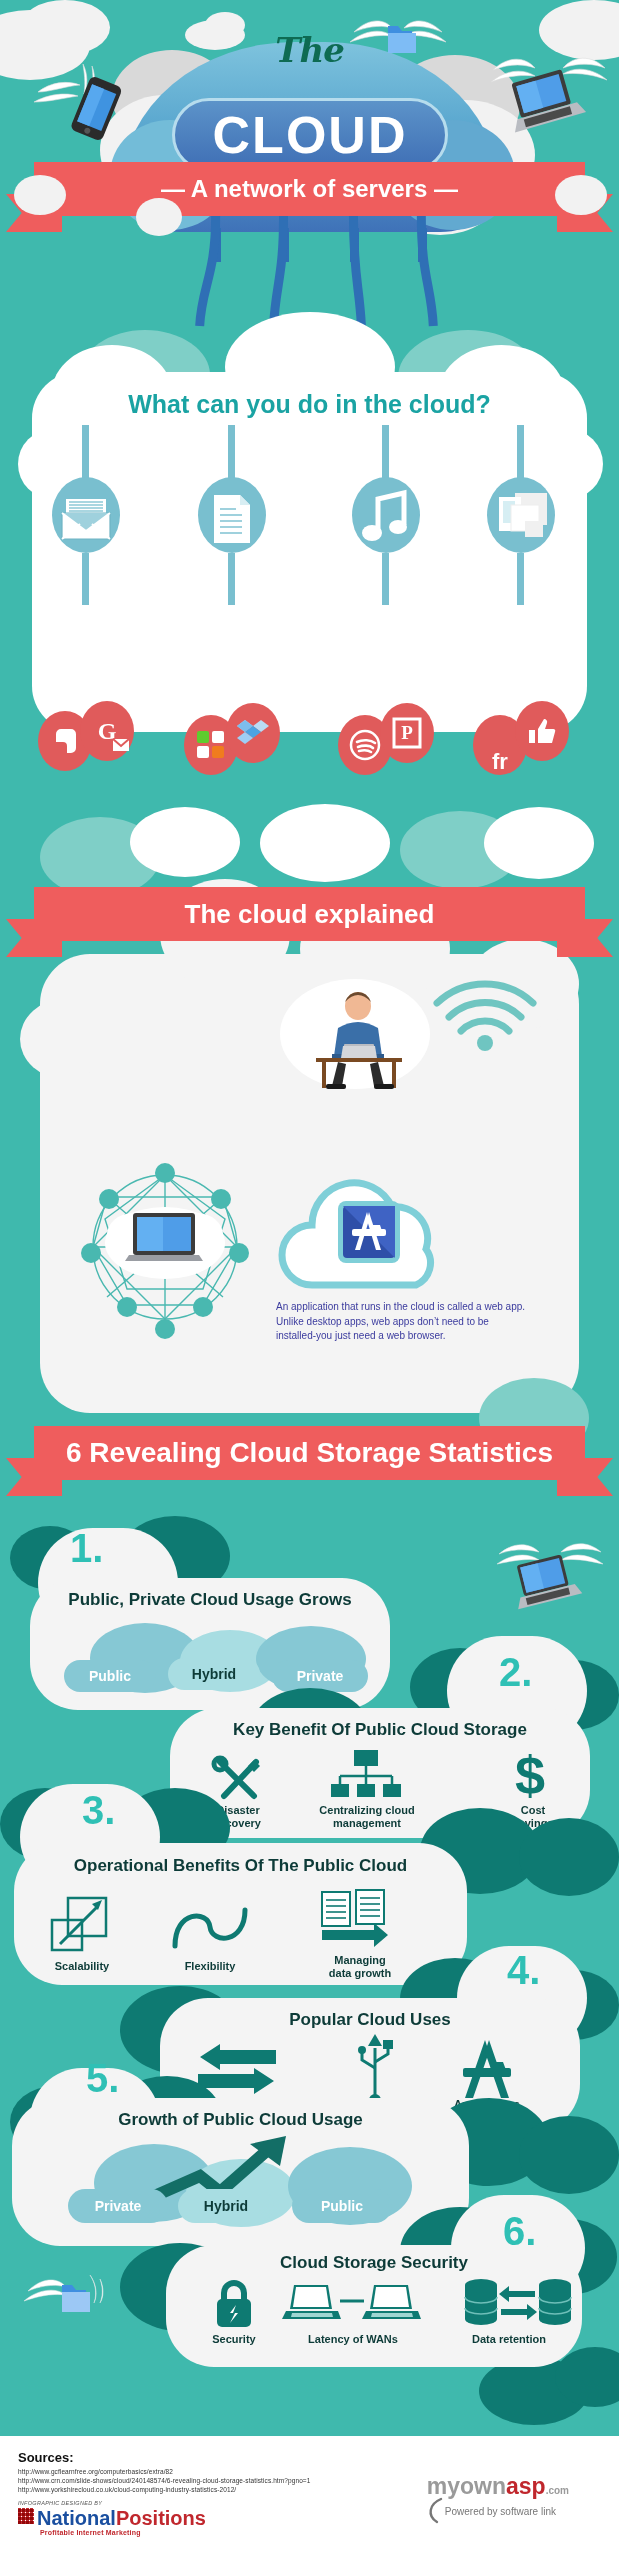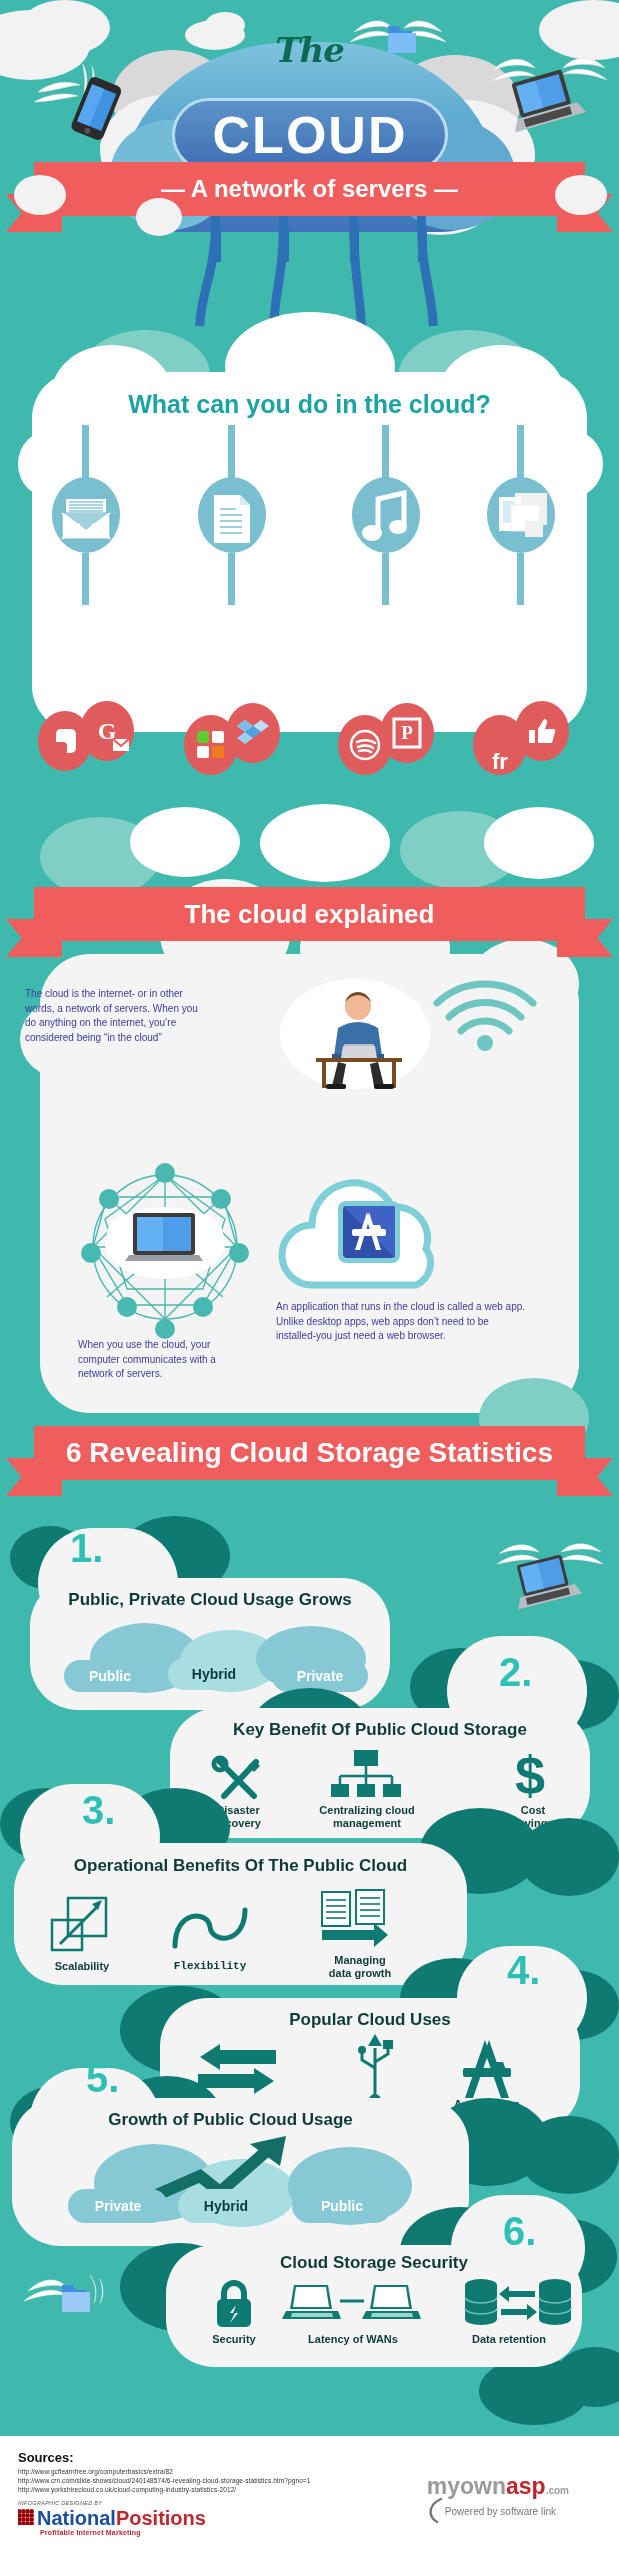--- a/index.html
+++ b/index.html
@@ -106,21 +106,21 @@
     justify-content:center; font-size:14px; font-weight:bold;
   }
 
   
   .footer {
     position:absolute; left:0; bottom:0; width:619px; height:140px; background:#fff;
   }
   .src-title { position:absolute; left:18px; top:14px; font-size:13px; font-weight:bold; color:#111; }
   .src-line { position:absolute; left:18px; font-size:6.5px; color:#333; letter-spacing:0.1px; }
   .designed { position:absolute; left:18px; font-size:5.5px; font-style:italic; color:#555; letter-spacing:0.3px; }
-  .np-logo { position:absolute; left:18px; bottom:48px; display:flex; align-items:center; }
+  .np-logo { position:absolute; left:18px; bottom:48px; display:flex; align-items:flex-start; }
   .np-grid {
     width:16px; height:16px; margin-right:3px; margin-bottom:3px;
     background:
       linear-gradient(#c0272d,#c0272d) 0 0/100% 100% no-repeat;
     background-image:
       repeating-linear-gradient(90deg,#c0272d 0 3px,#fff 3px 4px),
       repeating-linear-gradient(0deg,#c0272d 0 3px,#fff 3px 4px);
     background-blend-mode:multiply;
   }
   .np-txt1 { font-size:20px; font-weight:bold; color:#1a4fa0; line-height:1; }
@@ -369,21 +369,20 @@
   <div class="ribbon" style="left:0;top:887px;width:619px;">
     <div class="tail l"></div>
     <div class="tail r"></div>
     <div class="notch l"></div>
     <div class="notch r"></div>
     <div class="band">
       <span style="font-size:26px;">The cloud explained</span>
     </div>
   </div>
 
-  <div class="expl-text" style="left:25px;top:987px;width:180px;font-size:10px;">The cloud is the internet- or in other words, a network of servers. When you do anything on the internet, you’re considered being “in the cloud”</div>
 
   <i class="cl" style="left:280px;top:979px;width:150px;height:110px;background:#fff;"></i>
   <svg style="position:absolute;left:286px;top:984px;" width="150" height="110" viewBox="0 0 150 110">
     <ellipse cx="72" cy="22" rx="13" ry="14" fill="#f0b894"></ellipse>
     <path d="M59 18 q13 -14 26 0 q-4 -10 -13 -10 q-9 0 -13 10Z" fill="#6b4a2f"></path>
     <path d="M52 44 q20 -12 40 0 l4 28 H48Z" fill="#3a6fa8"></path>
     <rect x="46" y="70" width="52" height="5" fill="#2d5a8c"></rect>
     <rect x="30" y="74" width="86" height="4" fill="#7a4a22"></rect>
     <rect x="36" y="78" width="4" height="26" fill="#7a4a22"></rect>
     <rect x="106" y="78" width="4" height="26" fill="#7a4a22"></rect>
@@ -426,21 +425,20 @@
     <ellipse cx="58" cy="78" rx="26" ry="22" fill="#fff"></ellipse>
     <ellipse cx="122" cy="78" rx="26" ry="22" fill="#fff"></ellipse>
     <g transform="translate(54,56)">
       <rect x="4" y="0" width="62" height="42" rx="3" fill="#3c3c3c"></rect>
       <rect x="8" y="4" width="54" height="34" fill="#4f9de8"></rect>
       <rect x="8" y="4" width="26" height="34" fill="#63b0f2"></rect>
       <path d="M0 42 h70 l4 6 H-4Z" fill="#9a9da3"></path>
     </g>
   </svg>
 
-  <div class="expl-text" style="left:78px;top:1338px;width:160px;font-size:10px;text-align:left;">When you use the cloud, your computer communicates with a network of servers.</div>
 
   <svg style="position:absolute;left:272px;top:1167px;" width="190" height="130" viewBox="0 0 190 130">
     <path d="M40 118 a30 30 0 0 1 0 -60 a42 42 0 0 1 80 -18 a32 32 0 0 1 34 42 a24 24 0 0 1 -10 36Z" fill="#fff" stroke="#7fcfd8" stroke-width="7"></path>
     <rect x="66" y="34" width="62" height="62" rx="8" fill="#7fcfd8"></rect>
     <rect x="71" y="39" width="52" height="52" rx="4" fill="#2f4fa8"></rect>
     <path d="M71 39 L123 91 L123 39Z" fill="#3f63c4"></path>
     <g fill="#fff">
       <path d="M95 45 l-12 38 h5 l9 -30 Z"></path>
       <path d="M97 45 l12 38 h-5 l-9 -30 Z"></path>
       <rect x="80" y="62" width="34" height="7" rx="2"></rect>
@@ -541,21 +539,21 @@
     <rect x="2" y="24" width="30" height="30" fill="none" stroke="#0e7a72" stroke-width="2.5"></rect>
     <rect x="18" y="2" width="38" height="38" fill="none" stroke="#0e7a72" stroke-width="2.5"></rect>
     <path d="M10 48 L48 10" stroke="#0e7a72" stroke-width="3"></path>
     <path d="M52 4 L42 8 L48 14Z" fill="#0e7a72"></path>
   </svg>
   <div class="stat-label" style="left:40px;top:1960px;width:84px;">Scalability</div>
 
   <svg style="position:absolute;left:172px;top:1904px;" width="76" height="46" viewBox="0 0 76 46">
     <path d="M3 42 C3 6 36 6 38 23 C40 40 73 40 73 6" stroke="#0e7a72" stroke-width="5" fill="none" stroke-linecap="round"></path>
   </svg>
-  <div class="stat-label" style="left:168px;top:1960px;width:84px;font-family:Liberation Mono, monospace;">Flexibility</div>
+  <div class="stat-label" style="left:168px;top:1960px;width:84px;">Flexibility</div>
 
   <svg style="position:absolute;left:318px;top:1888px;" width="76" height="62" viewBox="0 0 76 62">
     <rect x="4" y="4" width="28" height="34" fill="#fff" stroke="#0e7a72" stroke-width="2"></rect>
     <rect x="38" y="2" width="28" height="34" fill="#fff" stroke="#0e7a72" stroke-width="2"></rect>
     <g stroke="#0e7a72" stroke-width="1.6">
       <line x1="8" y1="12" x2="28" y2="12"></line>
         <line x1="8" y1="18" x2="28" y2="18"></line>
         <line x1="8" y1="24" x2="28" y2="24"></line>
         <line x1="8" y1="30" x2="28" y2="30"></line>
       <line x1="42" y1="10" x2="62" y2="10"></line>
@@ -608,21 +606,21 @@
   </svg>
   <div class="stat-label" style="left:439px;top:2098px;width:96px;">Applications</div>
 
   <i class="darkcloud" style="left:10px;top:2086px;width:90px;height:72px;"></i>
   <i class="darkcloud" style="left:112px;top:2076px;width:110px;height:82px;"></i>
   <i class="darkcloud" style="left:429px;top:2098px;width:120px;height:88px;"></i>
   <i class="darkcloud" style="left:519px;top:2116px;width:100px;height:78px;"></i>
   <div class="numcloud" style="left:30px;top:2068px;width:130px;height:104px;border-radius:58px;"></div>
   <div class="statnum" style="left:86px;top:2056px;">5.</div>
   <div class="statcard" style="left:12px;top:2098px;width:457px;height:148px;"></div>
-  <div class="stat-title" style="left:2px;top:2110px;width:457px;">Growth of Public Cloud Usage</div>
+  <div class="stat-title" style="left:12px;top:2110px;width:457px;">Growth of Public Cloud Usage</div>
 
   <i class="cl" style="left:94px;top:2144px;width:120px;height:78px;background:#86c8d4;"></i>
   <i class="cl" style="left:186px;top:2159px;width:110px;height:68px;background:#a8dde2;"></i>
   <i class="cl" style="left:288px;top:2147px;width:124px;height:78px;background:#86c8d4;"></i>
 
   <svg style="position:absolute;left:146px;top:2132px;" width="160" height="80" viewBox="0 0 160 80">
     <path d="M4 66 L54 44 L74 60 L124 16" stroke="#136e66" stroke-width="12" fill="none" stroke-linejoin="miter"></path>
     <path d="M140 4 L104 12 L134 34Z" fill="#136e66"></path>
   </svg>
 

